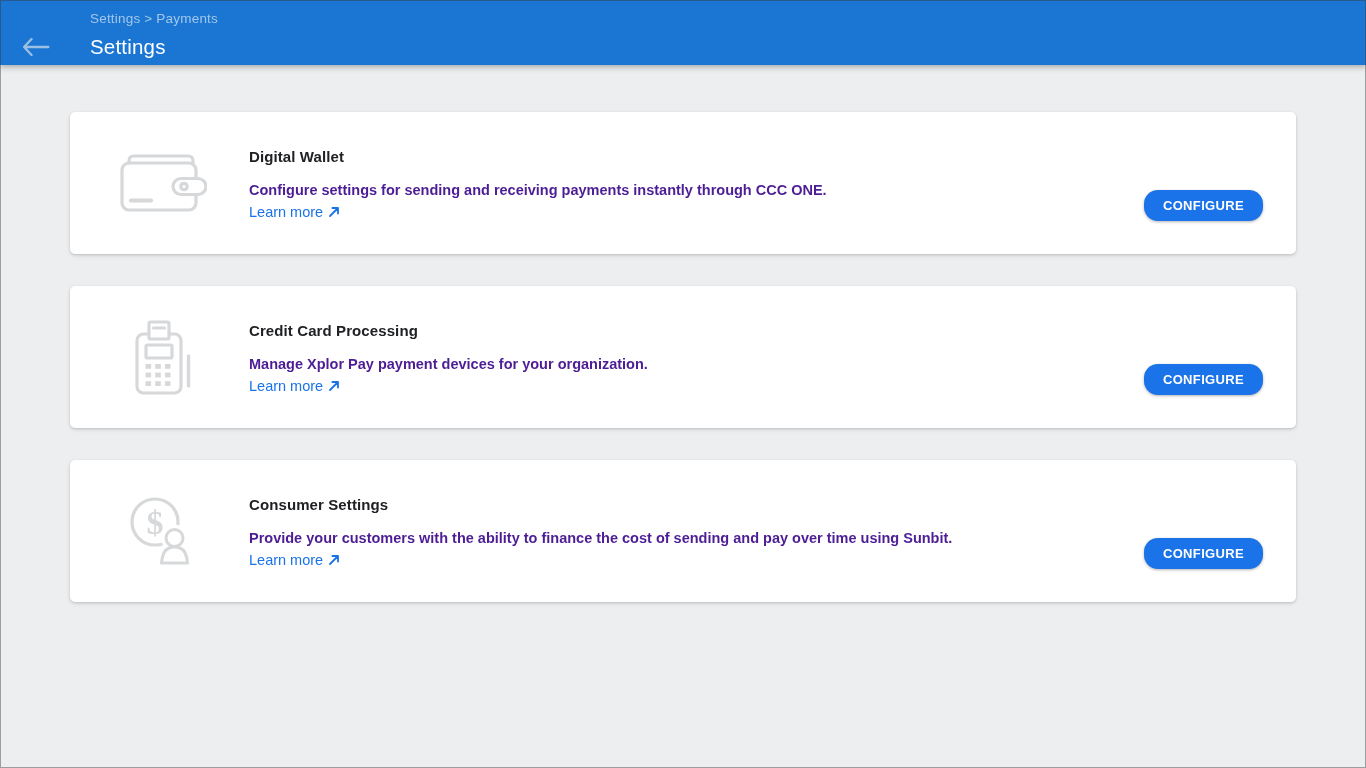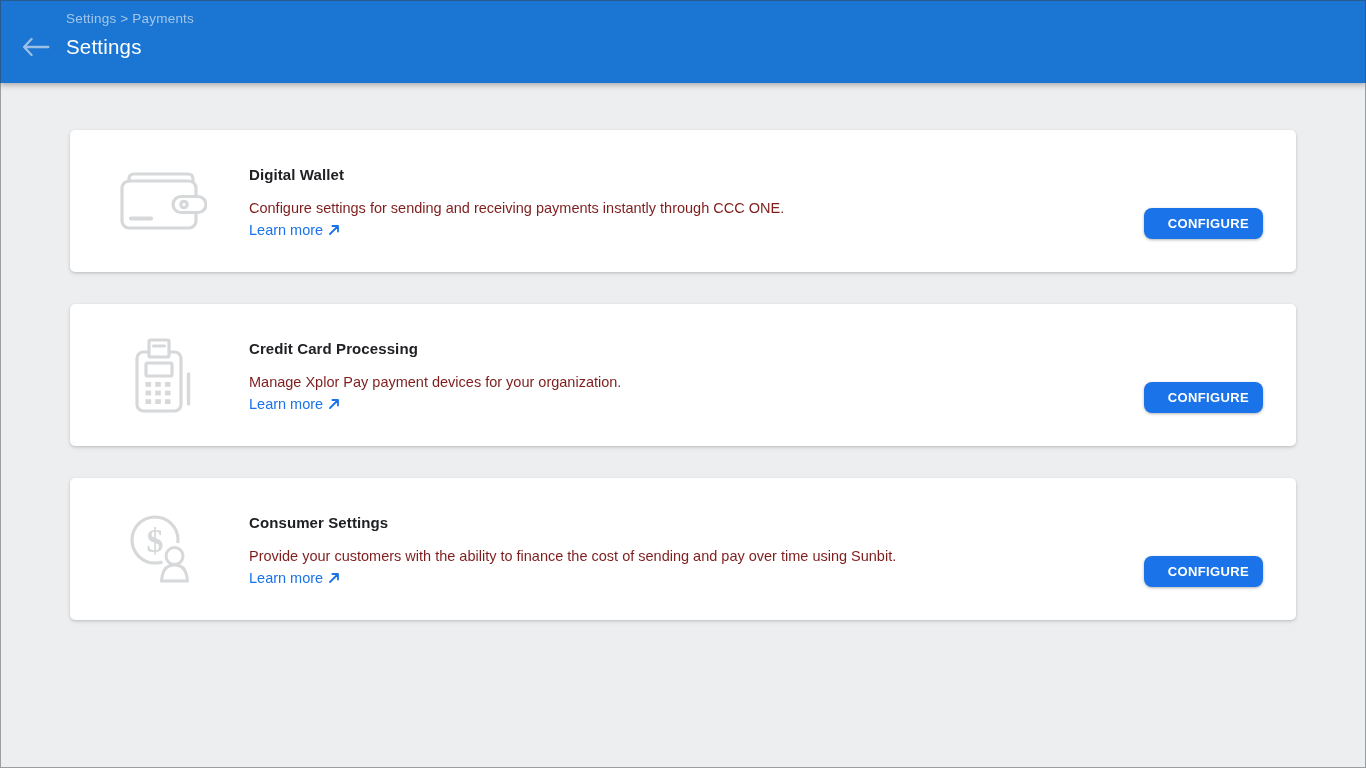--- a/index.html
+++ b/index.html
@@ -19,26 +19,27 @@
   .frame {
     position: absolute; inset: 0;
     border: 1px solid rgba(55,60,65,0.45);
     pointer-events: none;
     z-index: 50;
   }
 
   
   .appbar {
     position: relative;
-    height: 83px;
+    height: 65px;
     background: #1a76d2;
     display: flex;
     align-items: flex-start;
     box-shadow: 0 2px 6px rgba(0,0,0,0.30);
     z-index: 2;
+    gap: 24px;
   }
   .back-btn {
     background: none; border: none; padding: 0;
     margin: 36px 0 0 21px;
     line-height: 0; cursor: pointer;
   }
   .header-text { margin-left: 15px; padding-top: 11px; }
   .breadcrumb {
     font-size: 13.5px; line-height: 16px;
     color: #a3c6ea; letter-spacing: 0.2px;
@@ -68,40 +69,40 @@
   .text-col { padding: 36px 220px 0 179px; }
   .card-title {
     margin: 0;
     font-size: 15px; line-height: 18px;
     font-weight: 700; color: #202124;
     letter-spacing: 0.1px;
   }
   .card-desc {
     margin: 16px 0 0;
     font-size: 14.5px; line-height: 17px;
-    color: #7f1d1d;
+    color: #4c1d95;
+    font-weight: bold;
   }
   .learn-more {
     display: inline-flex; align-items: center; gap: 5px;
     margin-top: 5px;
     font-size: 14.5px; line-height: 17px;
     color: #1a73e8; text-decoration: none;
     cursor: pointer;
   }
   .learn-more svg { margin-bottom: 2px; }
   .configure-btn {
     position: absolute; top: 78px; right: 33px;
     height: 31px; min-width: 119px; padding: 0 14px;
     background: #1a73e8; color: #ffffff;
-    border: none; border-radius: 8px;
+    border: none; border-radius: 14px;
     font-family: inherit; font-size: 13px; font-weight: 700;
     letter-spacing: 0.35px;
     box-shadow: 0 1px 3px rgba(0,0,0,0.3);
     cursor: pointer;
-    text-align: right;
   }
   .icon-gfx { display: block; }
 </style>
 </head>
 <body>
 
 <div class="screen">
 
   <header class="appbar">
     <button class="back-btn">

